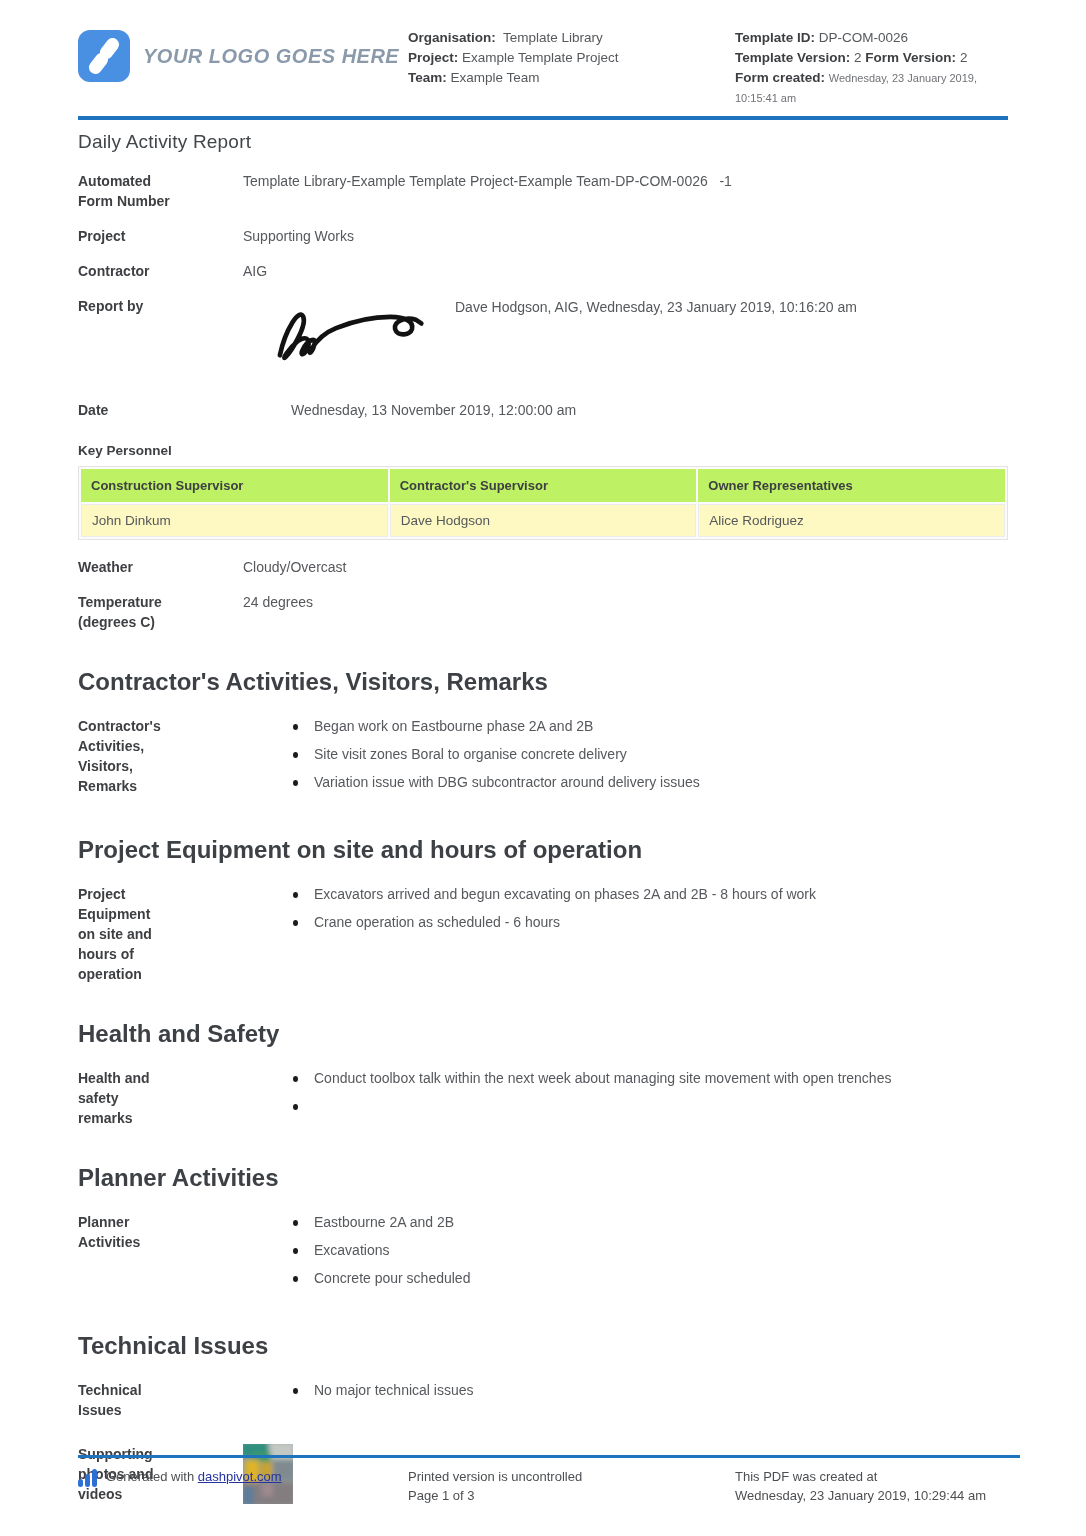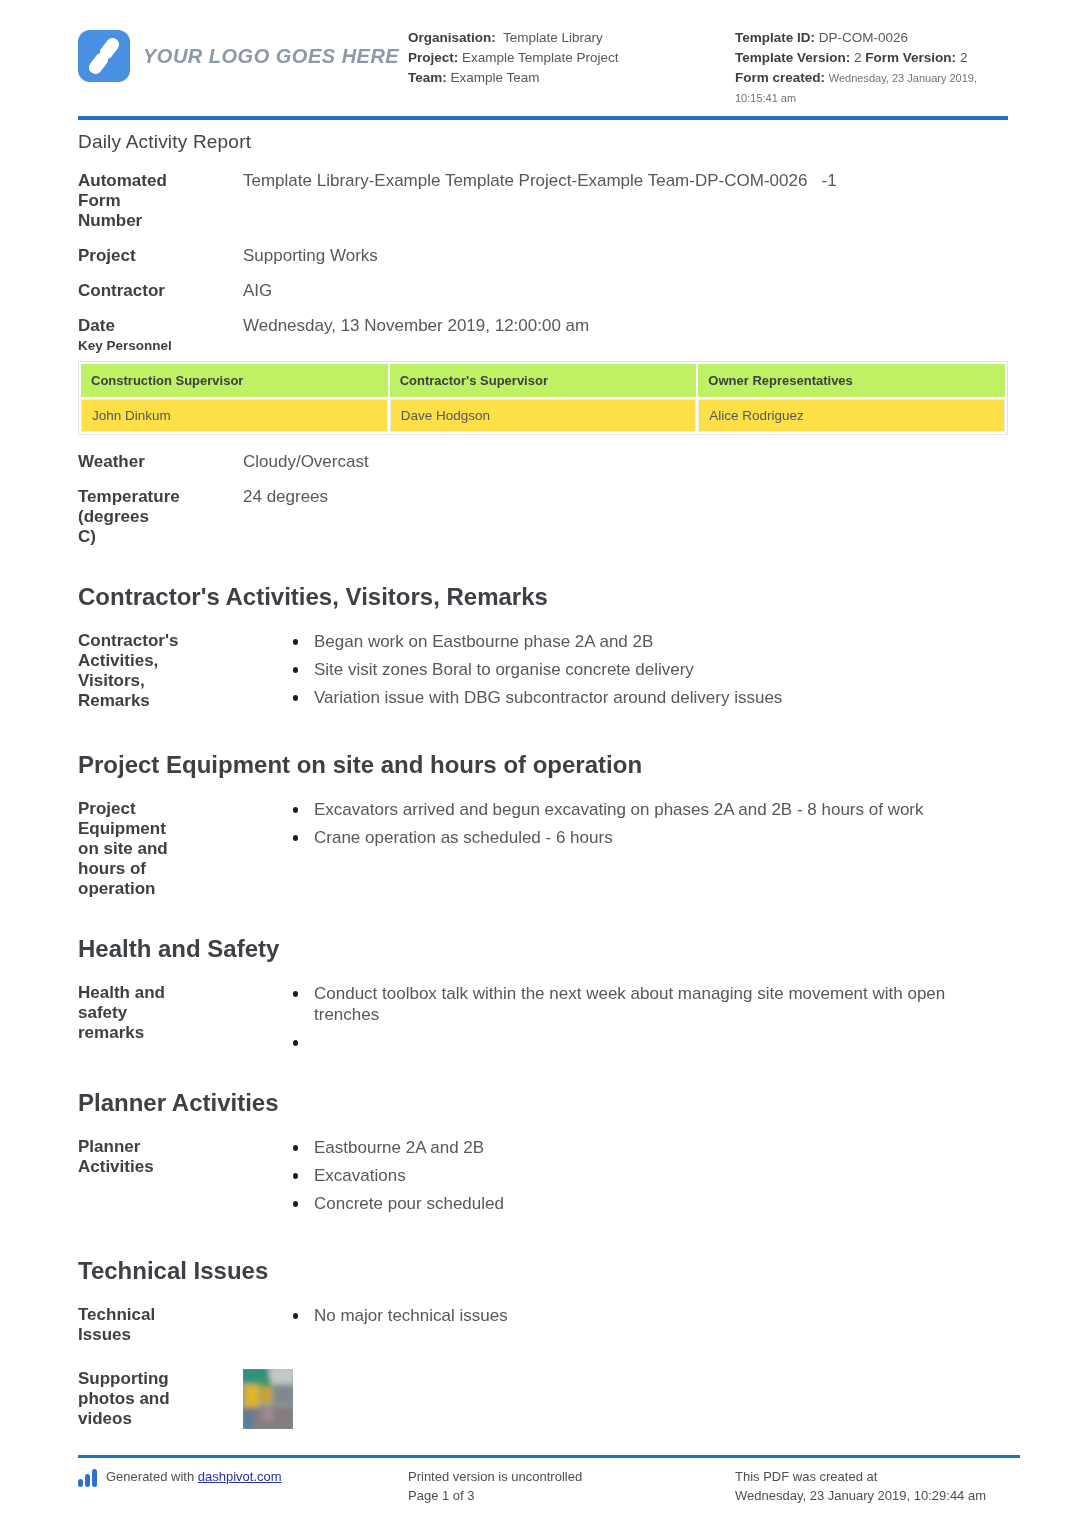--- a/index.html
+++ b/index.html
@@ -16,37 +16,37 @@
   .hdr-mid { width:327px; font-size:13.5px; line-height:20px; }
   .hdr-right { flex:1; font-size:13.5px; line-height:20px; }
   .hdr b, .lbl-b { font-weight:bold; color:#3d3f42; }
   .created-val { font-size:11px; color:#6f7276; }
   .divider { height:4px; background:#1e73be; margin-top:8px; }
 
   
   h1.doc-title { font-size:19px; font-weight:400; color:#41464b; margin:11px 0 18px 0; letter-spacing:0.2px; }
 
   
-  .frow { display:flex; font-size:17px; line-height:20px; margin-bottom:15px; }
+  .frow { display:flex; font-size:14px; line-height:20px; margin-bottom:15px; }
   .flabel { width:92px; margin-right:73px; flex-shrink:0; font-weight:bold; color:#3d3f42; }
   .fvalue { flex:1; color:#55585c; }
   .pre { white-space:pre-wrap; }
 
   
   .sig-row .fvalue { display:flex; align-items:flex-start; }
   .sig-box { width:178px; height:82px; margin-left:20px; flex-shrink:0; }
   .sig-text { margin-left:14px; padding-top:1px; }
   .row-reportby { margin-bottom:22px; }
-  .row-date { margin-bottom:2px; }
+  .row-date { margin-bottom:23px;gap:48px; }
 
   
   .kp-label { font-weight:bold; color:#3d3f42; font-size:13.5px; margin-bottom:8px; }
   table.kp { width:100%; border-collapse:separate; border-spacing:2px; background:#fbfbfb; border:1px solid #e3e3e3; margin-bottom:17px; }
   table.kp th { background:#bef264; text-align:left; font-size:13px; color:#3d3f42; font-weight:bold; padding:9px 10px; width:33.33%; }
-  table.kp td { background:#fde047; border:1px solid #ececec; font-size:13.5px; color:#55585c; padding:8px 10px; }
+  table.kp td { background:#fef9c3; border:1px solid #ececec; font-size:13.5px; color:#55585c; padding:8px 10px; }
 
   
   h2.sec { font-size:24px; font-weight:bold; color:#3d4145; margin:36px 0 20px 0; }
   .bullets { margin-left:50px; flex:1; }
   .bullet { display:flex; margin-bottom:7px; line-height:21px; }
   .dot { width:5px; height:6px; border-radius:50%; background:#1c1c1c; margin:8px 16px 0 0; flex-shrink:0; }
 
   
   .thumb { width:50px; height:60px; display:block; }
   .row-photos { margin-top:24px; margin-bottom:18px; }
@@ -99,20 +99,32 @@
     <div class="frow">
       <div class="flabel">Project</div>
       <div class="fvalue">Supporting Works</div>
     </div>
 
     <div class="frow">
       <div class="flabel">Contractor</div>
       <div class="fvalue">AIG</div>
     </div>
 
+    <div class="frow sig-row row-reportby">
+      <div class="flabel">Report by</div>
+      <div class="fvalue">
+        <svg class="sig-box" viewBox="0 0 190 85">
+          <path d="M 18 62 C 24 34, 39 11, 43 21 C 47 31, 30 58, 24 64 C 20 68, 27 55, 37 47
+                   C 45 41, 51 44, 48 53 C 45 62, 38 64, 43 55 C 47 47, 57 41, 55 50 C 53 59, 47 63, 52 55
+                   C 58 45, 68 37, 78 33 C 98 25, 120 21, 136 21 C 152 21, 161 26, 159 34
+                   C 157 41, 143 42, 141 34 C 139 27, 151 20, 163 24 L 169 28" fill="none" stroke="#121212" stroke-width="5" stroke-linecap="round" stroke-linejoin="round"></path>
+        </svg>
+        <span class="sig-text">Dave Hodgson, AIG, Wednesday, 23 January 2019, 10:16:20 am</span>
+      </div>
+    </div>
 
     <div class="frow row-date">
       <div class="flabel">Date</div>
       <div class="fvalue">Wednesday, 13 November 2019, 12:00:00 am</div>
     </div>
 
     <div class="kp-label">Key Personnel</div>
     <table class="kp">
       <thead>
         <tr>

